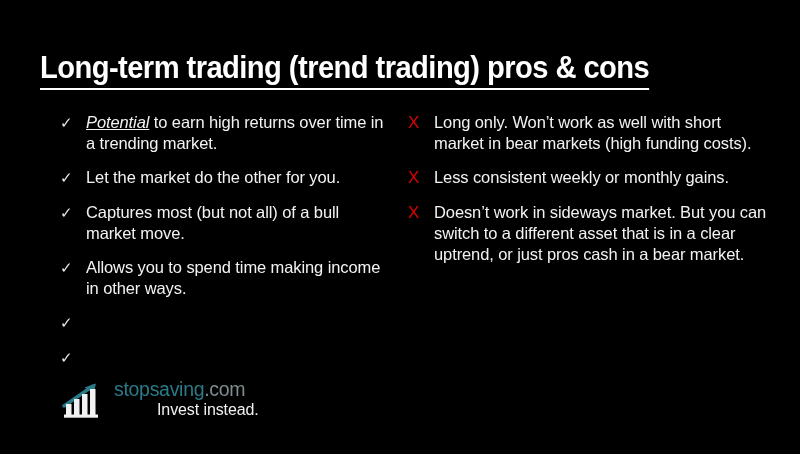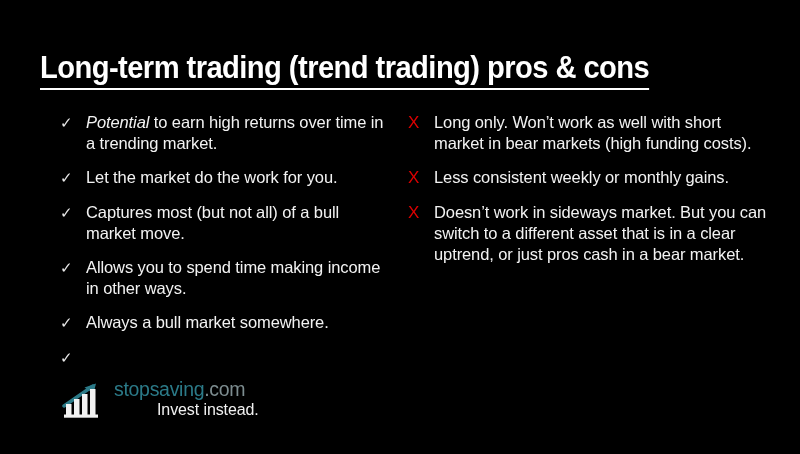--- a/index.html
+++ b/index.html
@@ -92,20 +92,21 @@
   }
   .item-text {
     flex: 1 1 auto;
     font-size: 16.5px;
     line-height: 21px;
     color: #f2f2f2;
     letter-spacing: -0.1px;
   }
   .item-text em {
     font-style: italic;
+    text-decoration: underline;
   }
 
   
   .logo {
     position: absolute;
     left: 62px;
     top: 378px;
     display: flex;
     align-items: center;
   }
@@ -150,36 +151,35 @@
 
     <div class="col col-pros">
 
       <div class="item">
         <span class="marker check">✓</span>
         <span class="item-text"><em>Potential</em><span> to earn high returns over time in a trending market.</span></span>
       </div>
 
       <div class="item">
         <span class="marker check">✓</span>
-        <span class="item-text">Let the market do the work for you.</span>
+        <span class="item-text">Let the market do the other for you.</span>
       </div>
 
       <div class="item">
         <span class="marker check">✓</span>
         <span class="item-text">Captures most (but not all) of a bull market move.</span>
       </div>
 
       <div class="item">
         <span class="marker check">✓</span>
         <span class="item-text">Allows you to spend time making income in other ways.</span>
       </div>
 
       <div class="item">
         <span class="marker check">✓</span>
-        <span class="item-text">Always a bull market somewhere.</span>
       </div>
 
       <div class="item">
         <span class="marker check">✓</span>
       </div>
 
     </div>
 
     <div class="col col-cons">
 

